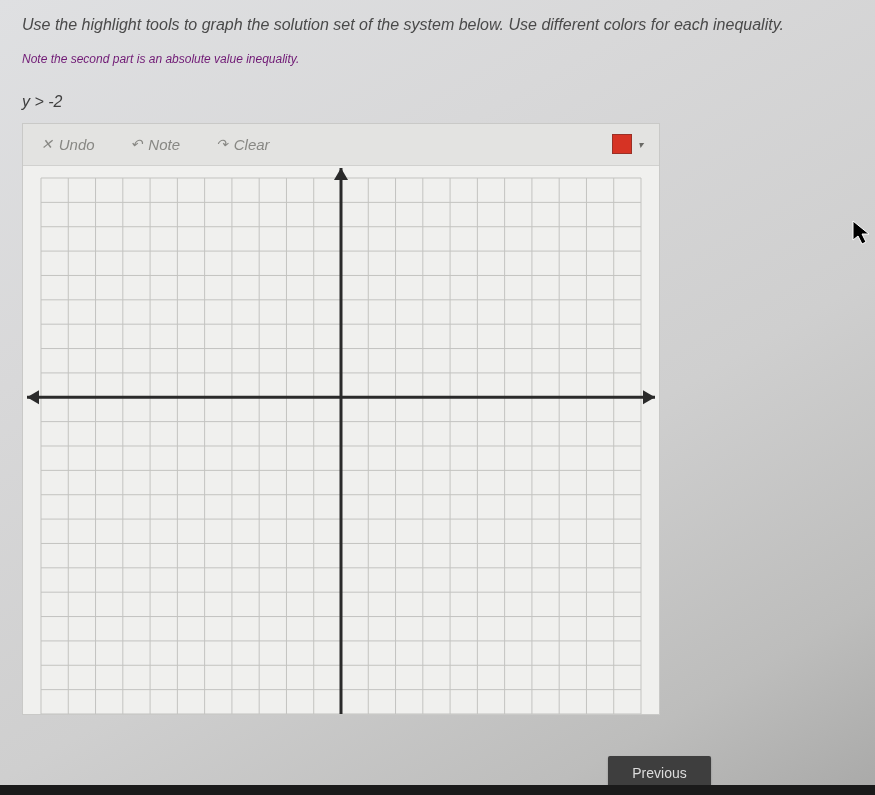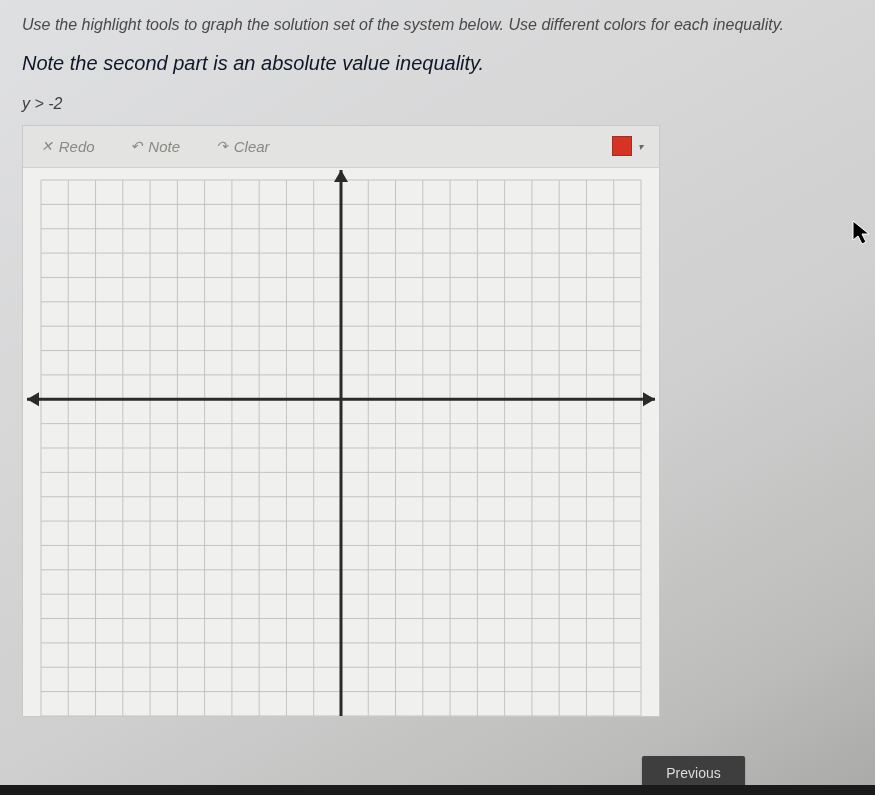--- a/index.html
+++ b/index.html
@@ -14,23 +14,23 @@
     color: #3a3a3a;
     font-style: italic;
   }
   .instruction {
     font-size: 16px;
     color: #4a4a4a;
     margin-bottom: 16px;
     line-height: 1.35;
   }
   .note {
-    font-size: 20px;
-    color: #0f172a;
-    margin-bottom: 20px;
+    font-size: 12px;
+    color: #701a75;
+    margin-bottom: 27px;
   }
   .eqs { margin-bottom: 8px; }
   .eq {
     font-size: 16px;
     color: #404040;
     margin-bottom: 12px;
     font-family: Arial, sans-serif;
   }
 
   .widget {
@@ -74,21 +74,21 @@
   .caret { font-size: 10px; color: #6a6a66; }
 
   .graph-wrap {
     background: #f1f1ef;
     padding: 0;
   }
   svg.graph { display: block; }
 
   .previous-btn {
     position: absolute;
-    left: 642px;
+    left: 608px;
     top: 756px;
     width: 103px;
     height: 34px;
     background: #3e3e3e;
     color: #dcdcdc;
     font-size: 14px;
     display: flex;
     align-items: center;
     justify-content: center;
     border-radius: 2px;
@@ -115,21 +115,21 @@
   <p class="instruction">Use the highlight tools to graph the solution set of the system below. Use different colors for each inequality.</p>
   <p class="note">Note the second part is an absolute value inequality.</p>
   <div class="eqs">
     <p class="eq">y &gt; -2</p>
   </div>
 
   <div class="widget">
     <div class="toolbar">
       <div class="tool-btn">
         <span class="glyph">✕</span>
-        <span>Redo</span>
+        <span>Undo</span>
       </div>
       <div class="tool-btn">
         <span class="glyph">↶</span>
         <span>Note</span>
       </div>
       <div class="tool-btn">
         <span class="glyph">↷</span>
         <span>Clear</span>
       </div>
       <div class="spacer"></div>

